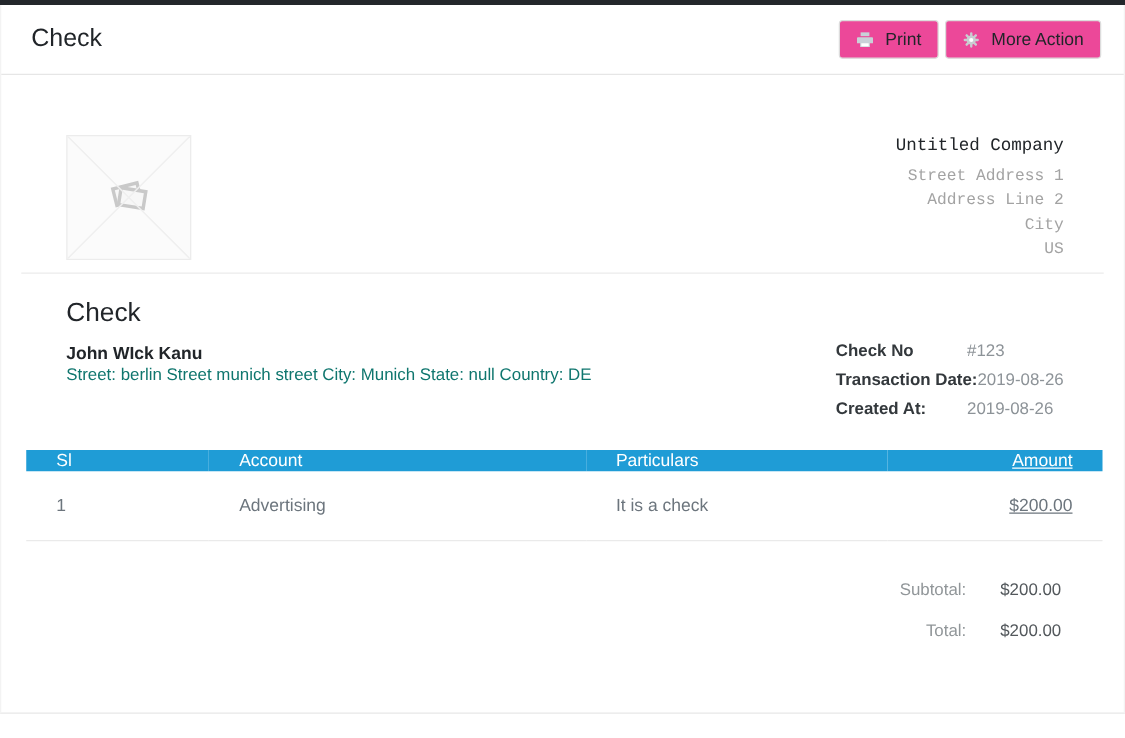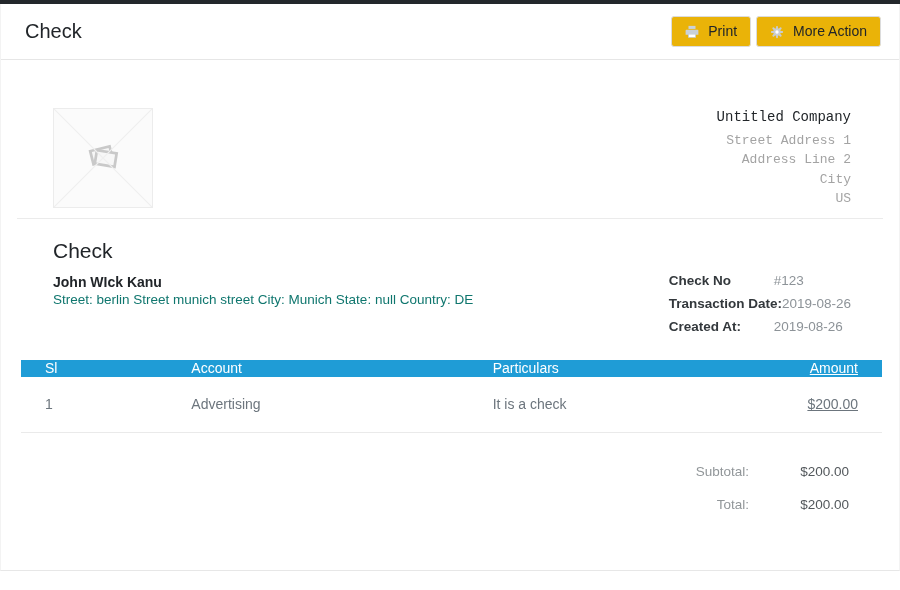--- a/index.html
+++ b/index.html
@@ -9,21 +9,21 @@
   .top-accent { height: 4px; background: #23272b; width: 100%; }
 
   .card { background: #fff; height: 567px; border-bottom: 1px solid #e7e7e7;
           border-left: 1px solid #f3f3f3; border-right: 1px solid #f3f3f3; }
 
   
   .card-header { display: flex; align-items: center; justify-content: space-between;
                  height: 56px; padding: 0 18px 0 24px; border-bottom: 1px solid #e6e6e6; }
   .page-title { font-size: 20px; font-weight: 400; color: #212529; }
   .btn-group { display: flex; gap: 5px; }
-  .btn { display: inline-flex; align-items: center; gap: 9px; background: #eab308;
+  .btn { display: inline-flex; align-items: center; gap: 9px; background: #ec4899;
          border: 1px solid #dcdcdc; border-radius: 3px; padding: 6px 13px;
          font-size: 14px; color: #212529; font-family: inherit; cursor: pointer; line-height: 17px; }
   .btn .icon { display: inline-flex; }
 
   
   .brand-row { display: flex; justify-content: space-between; padding: 48px 48px 0 52px; font-family: Liberation Mono, monospace; }
   .logo-box { width: 100px; height: 100px; background: #fbfbfb; border: 1px solid #ececec;
               position: relative; display: flex; align-items: center; justify-content: center; }
   .logo-x { position: absolute; inset: 0; width: 100%; height: 100%; }
   .company-info { text-align: right; font-size: 13px; color: #a3a3a3; line-height: 19.5px; }
@@ -44,21 +44,21 @@
   
   .items-table { width: calc(100% - 37px); margin: 19px 17px 0 20px; border-collapse: collapse; font-size: 14px; }
   .items-table thead th { background: #1f9cd6; color: #ffffff; font-weight: 400;
                           text-align: left; padding: 0 24px; line-height: 17px; }
   .items-table th.amount, .items-table td.amount { text-align: right; text-decoration: underline; }
   .items-table tbody td { padding: 19px 24px; color: #6c757d; border-bottom: 1px solid #eaeaea; line-height: 17px; }
 
   
   .totals { margin-top: 30px; padding-right: 50px; display: flex; flex-direction: column;
             align-items: flex-end; gap: 16px; font-size: 13.5px; }
-  .total-row { display: flex; line-height: 17px; gap: 24px; }
+  .total-row { display: flex; line-height: 17px; }
   .total-label { color: #919699; }
   .total-value { color: #53585c; margin-left: 14px; min-width: 62px; text-align: right; }
 </style>
 </head>
 <body>
 
 <div class="top-accent"></div>
 
 <div class="card">
 

